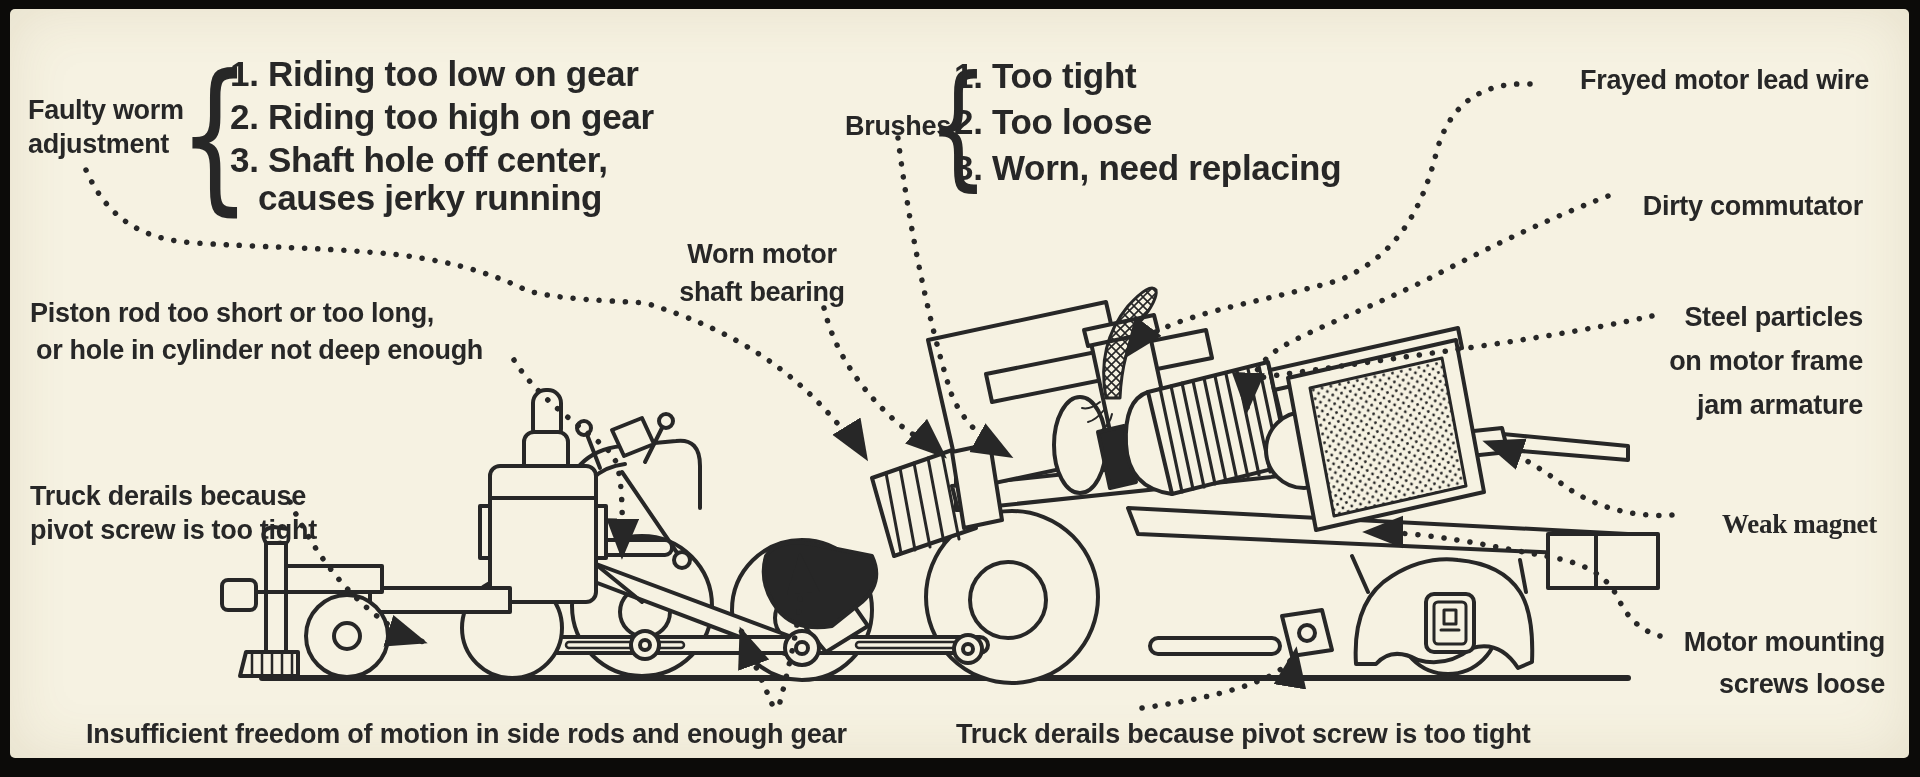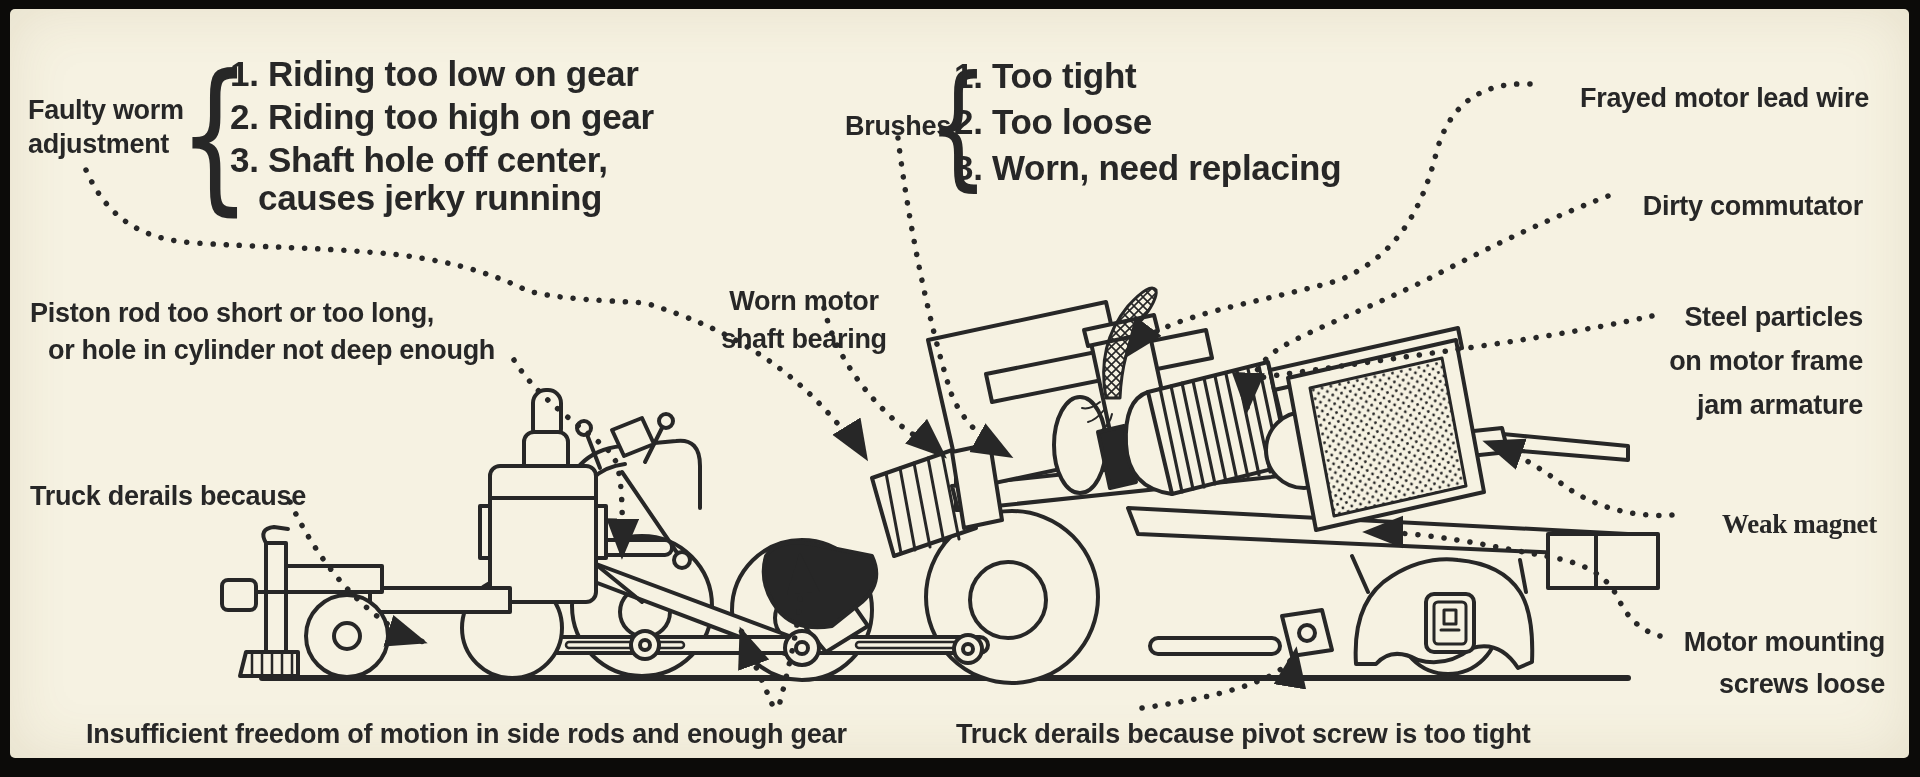--- a/index.html
+++ b/index.html
@@ -190,33 +190,34 @@
   <div class="lbl" style="left:835px;top:100px;">Brushes</div>
   <div class="brace" style="left:917px;top:44px;font-size:132px;line-height:142px;transform:scale(0.74,1.02);">{</div>
   <div class="vlist" style="position:absolute;left:944px;top:52px;">
     <div class="li" style="margin-top:0;">1.  Too tight</div>
     <div class="li" style="margin-top:16px;">2.  Too loose</div>
     <div class="li" style="margin-top:16px;">3.  Worn, need replacing</div>
   </div>
 
   <div class="lbl" style="left:20px;top:286px;line-height:37px;">
     <div>Piston rod too short or too long,</div>
-    <div style="margin-left:18px;">or hole in cylinder not deep enough</div>
+    <div style="margin-left:6px;">or hole in cylinder not deep enough</div>
   </div>
 
   <div class="lbl" style="left:20px;top:470px;line-height:34px;">
     <div>Truck derails because</div>
-  </div>
-
-  <div class="lbl center" style="left:694px;top:226px;width:200px;line-height:38px;margin-top:47px;">
+    <div>pivot screw is too tight</div>
+  </div>
+
+  <div class="lbl center" style="left:652px;top:226px;width:200px;line-height:38px;">
     <div>Worn motor</div>
     <div>shaft bearing</div>
   </div>
 
-  <div class="lbl" style="right:40px;top:72px;">Frayed motor lead wire</div>
+  <div class="lbl" style="right:40px;top:54px;">Frayed motor lead wire</div>
 
   <div class="lbl" style="right:46px;top:180px;">Dirty commutator</div>
 
   <div class="lbl right" style="right:46px;top:286px;line-height:44px;">
     <div>Steel particles</div>
     <div>on motor frame</div>
     <div>jam armature</div>
   </div>
 
   <div class="lbl" style="right:32px;top:498px;font-family:Liberation Serif, serif;">Weak magnet</div>

